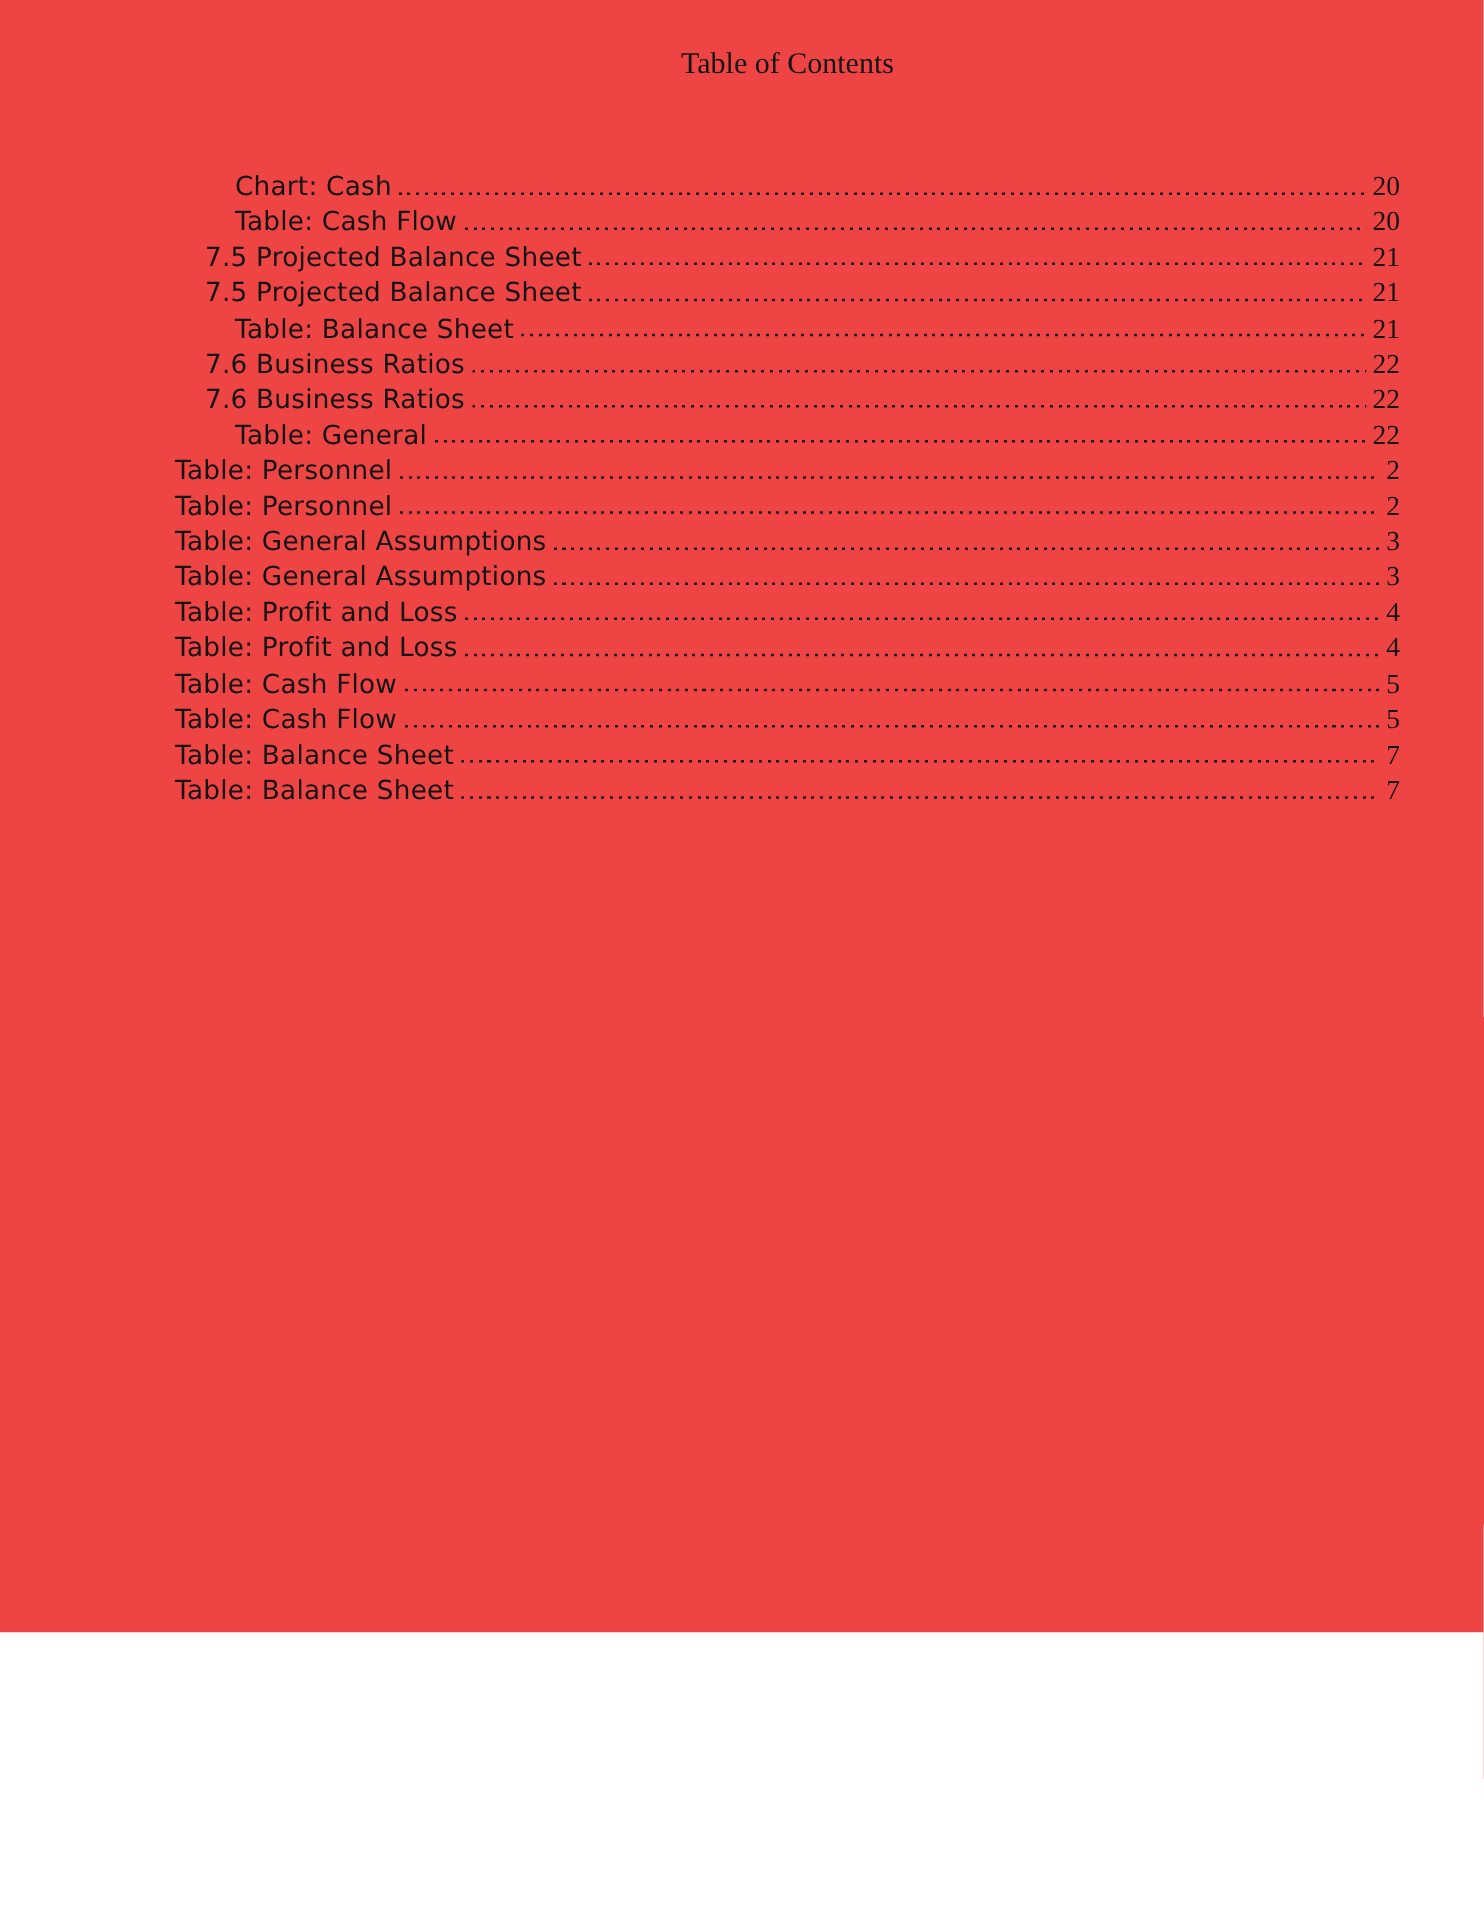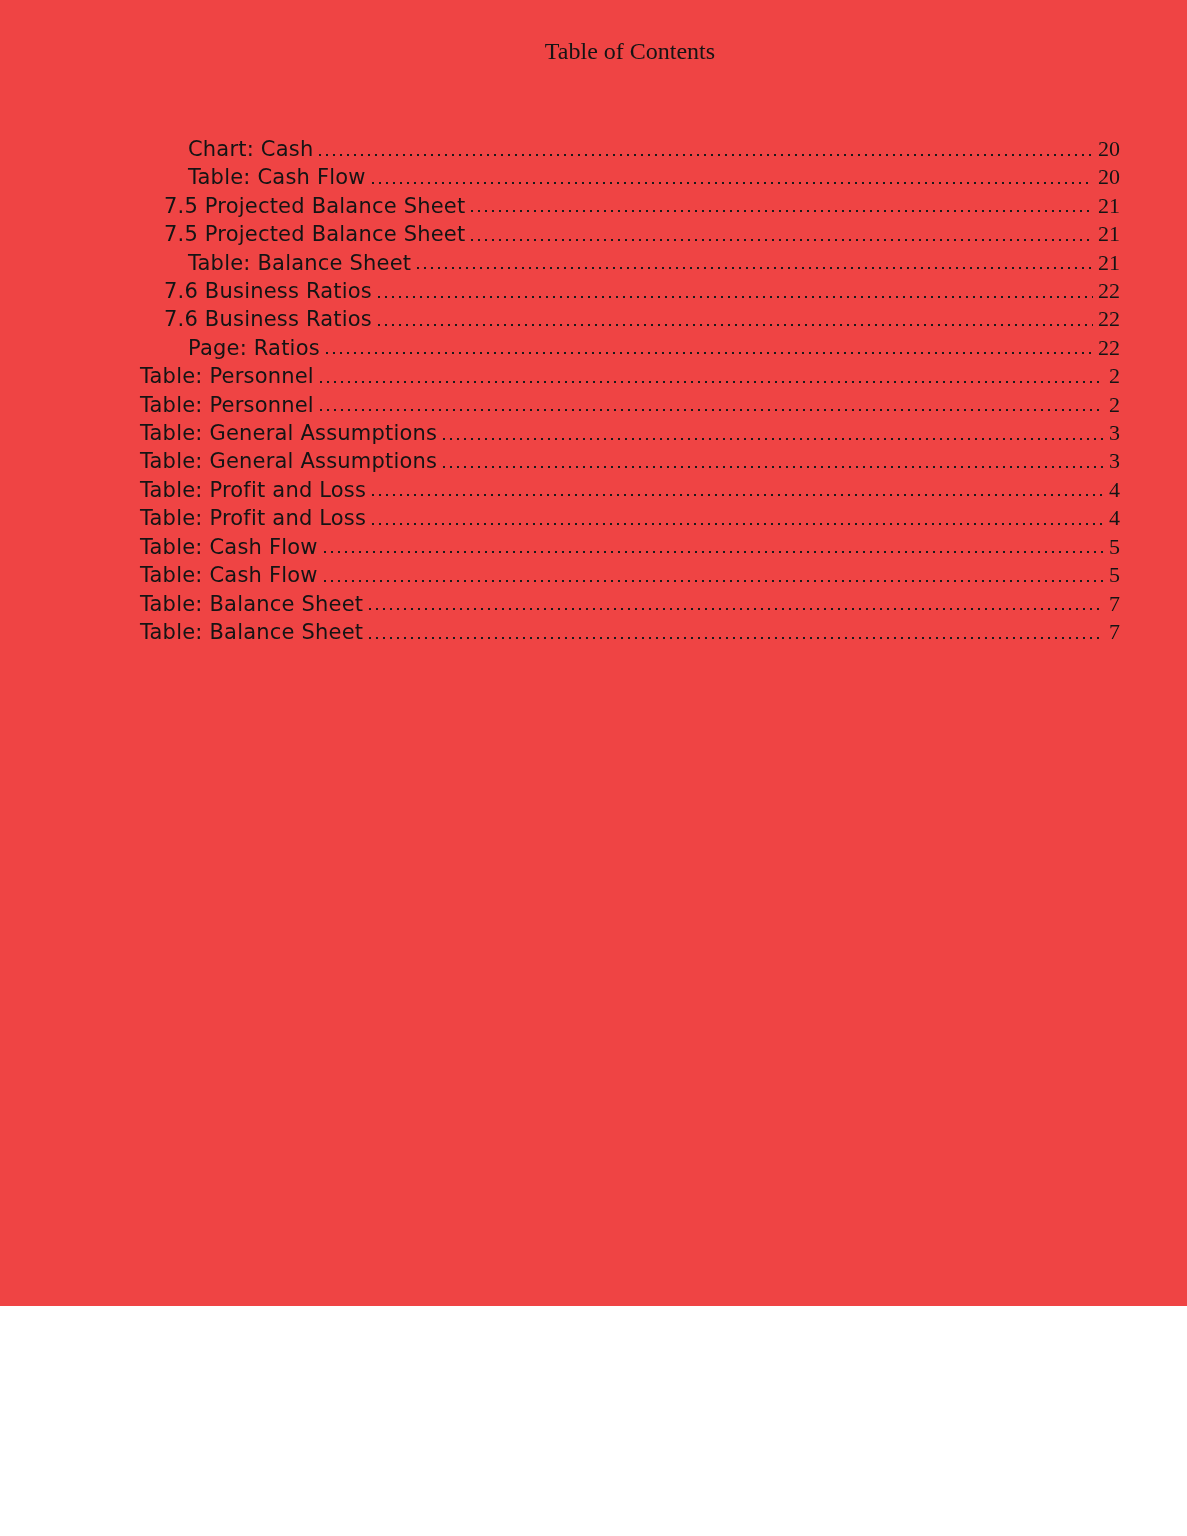--- a/index.html
+++ b/index.html
@@ -117,21 +117,21 @@
         <span class="toc-label">7.6 Business Ratios</span>
         <span class="toc-dots"></span>
         <span class="toc-page">22</span>
       </div>
       <div class="toc-row indent-1">
         <span class="toc-label">7.6 Business Ratios</span>
         <span class="toc-dots"></span>
         <span class="toc-page">22</span>
       </div>
       <div class="toc-row indent-2">
-        <span class="toc-label">Page: Ratios</span>
+        <span class="toc-label">Table: General</span>
         <span class="toc-dots"></span>
         <span class="toc-page">22</span>
       </div>
       <div class="toc-row indent-0">
         <span class="toc-label">Table: Personnel</span>
         <span class="toc-dots"></span>
         <span class="toc-page">2</span>
       </div>
       <div class="toc-row indent-0">
         <span class="toc-label">Table: Personnel</span>

